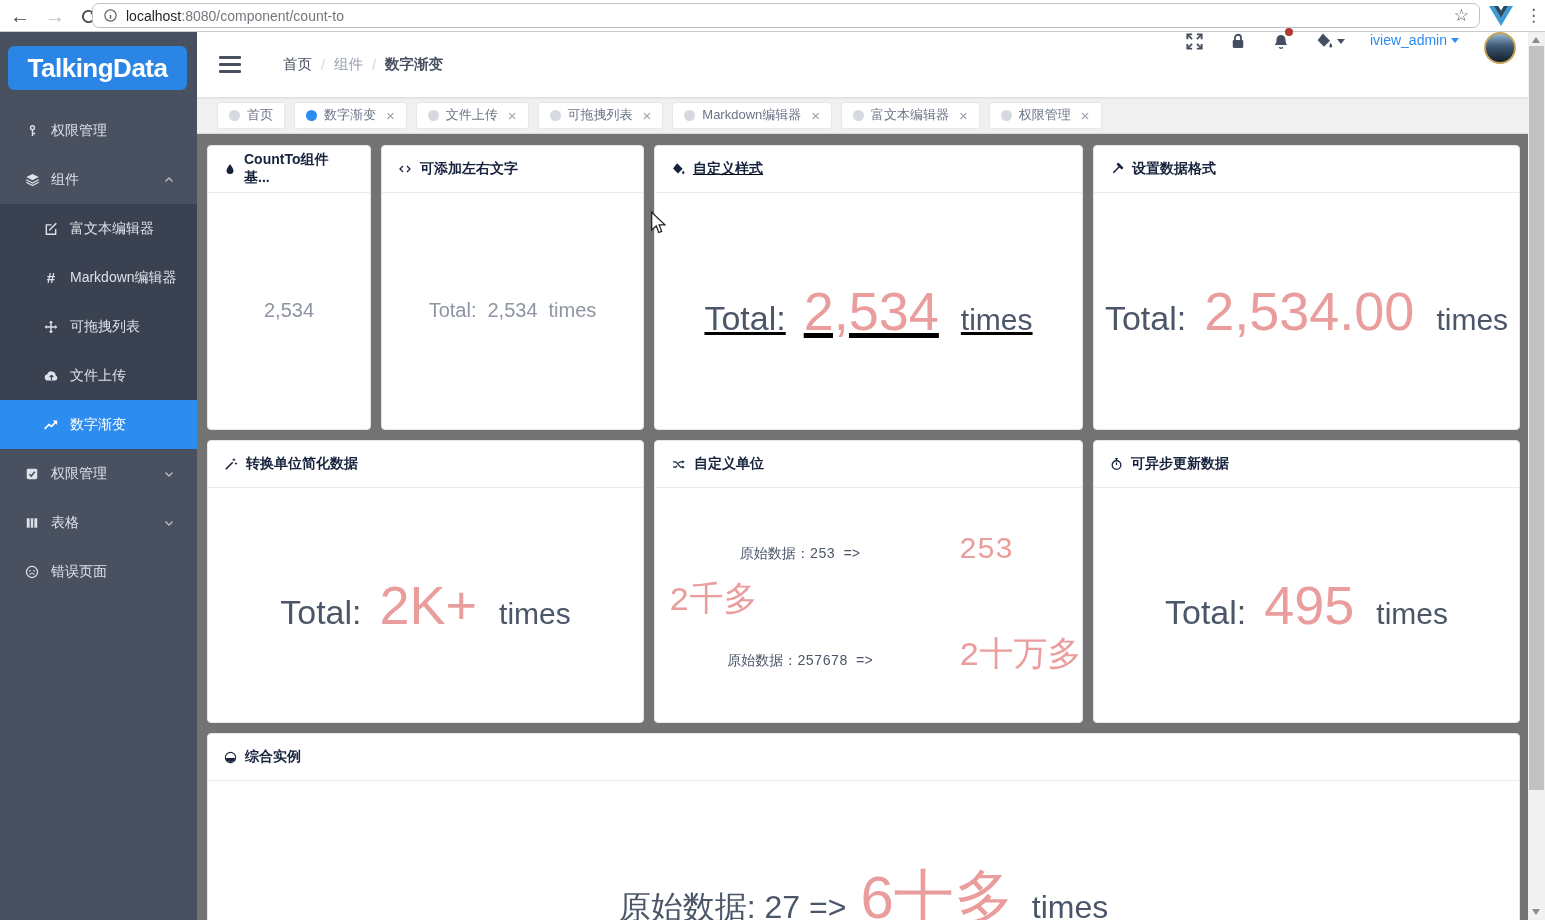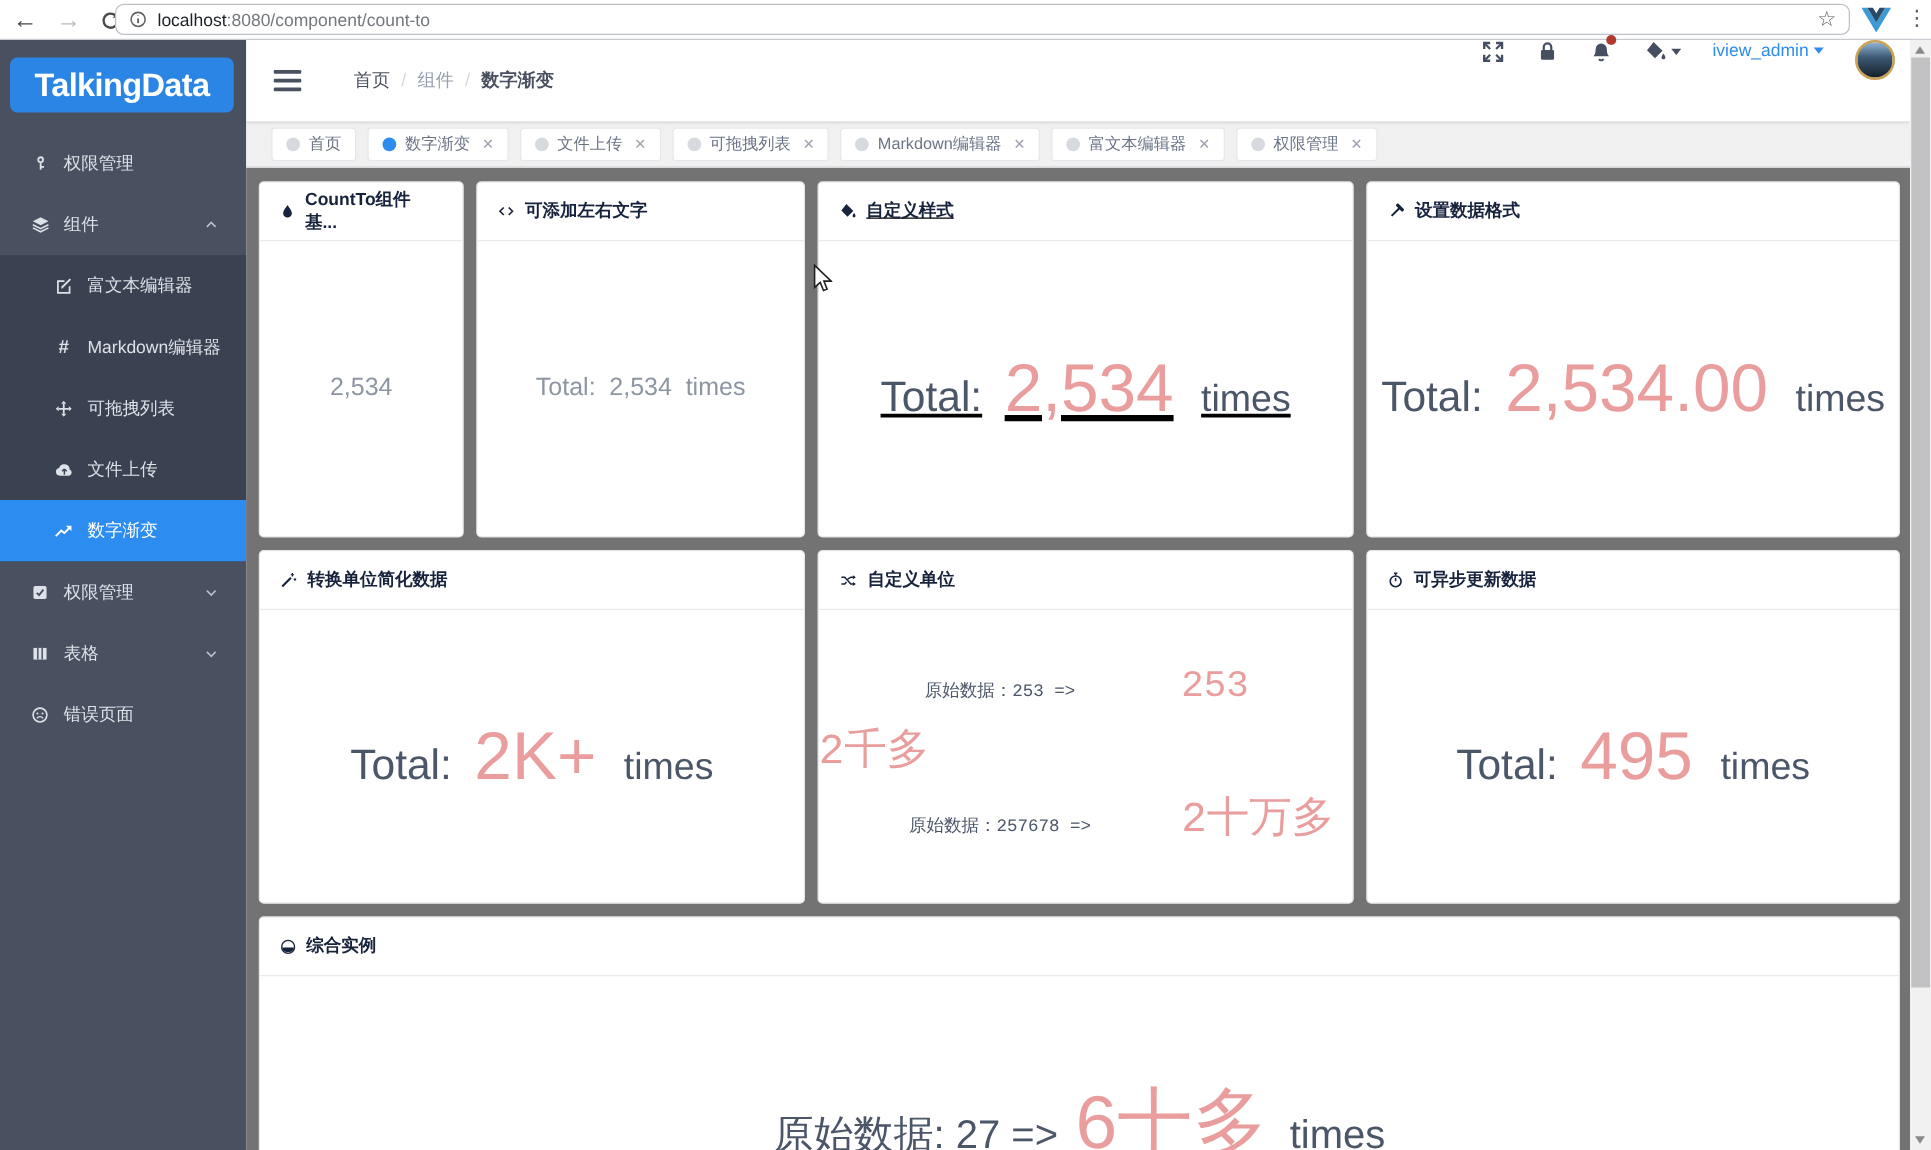--- a/index.html
+++ b/index.html
@@ -86,21 +86,21 @@
   .card-h .ci{display:flex;}
   .card-b{height:calc(100% - 48px);display:flex;align-items:center;justify-content:center;}
   .sm{font-size:20px;color:#8d95a3;display:flex;gap:11px;align-items:baseline;}
   .big{display:flex;align-items:baseline;}
   .big .pre{font-size:34px;color:var(--dark-text);margin-right:18px;}
   .big .val{font-size:54px;color:var(--salmon);}
   .big .suf{font-size:30px;color:var(--dark-text);margin-left:22px;}
   #c6 .card-b{flex-direction:column;gap:9px;justify-content:center;}
   .u-row{display:flex;align-items:baseline;width:100%;}
   .u-lab{flex:0 0 290px;text-align:center;font-size:14px;color:var(--dark-text);}
-  .u-val{font-size:34px;color:var(--salmon);}
+  .u-val{margin-left:14px;font-size:34px;color:var(--salmon);}
   .u-row.r1 .u-val{font-size:30px;}
   #c8 .card-b{padding-top:34px;}
   #c8 .pre{font-size:32px;margin-right:14px;}
   #c8 .val{font-size:60px;}
   #c8 .suf{font-size:32px;margin-left:18px;}
 
   
   .scroll{position:absolute;left:1528px;top:32px;width:17px;height:888px;background:#f1f1f1;z-index:5;}
   .thumb{position:absolute;left:1px;top:14px;width:15px;height:744px;background:#c2c2c5;cursor:pointer;}
   .s-arr{position:absolute;left:4px;width:0;height:0;border-left:4.5px solid transparent;border-right:4.5px solid transparent;cursor:pointer;}

